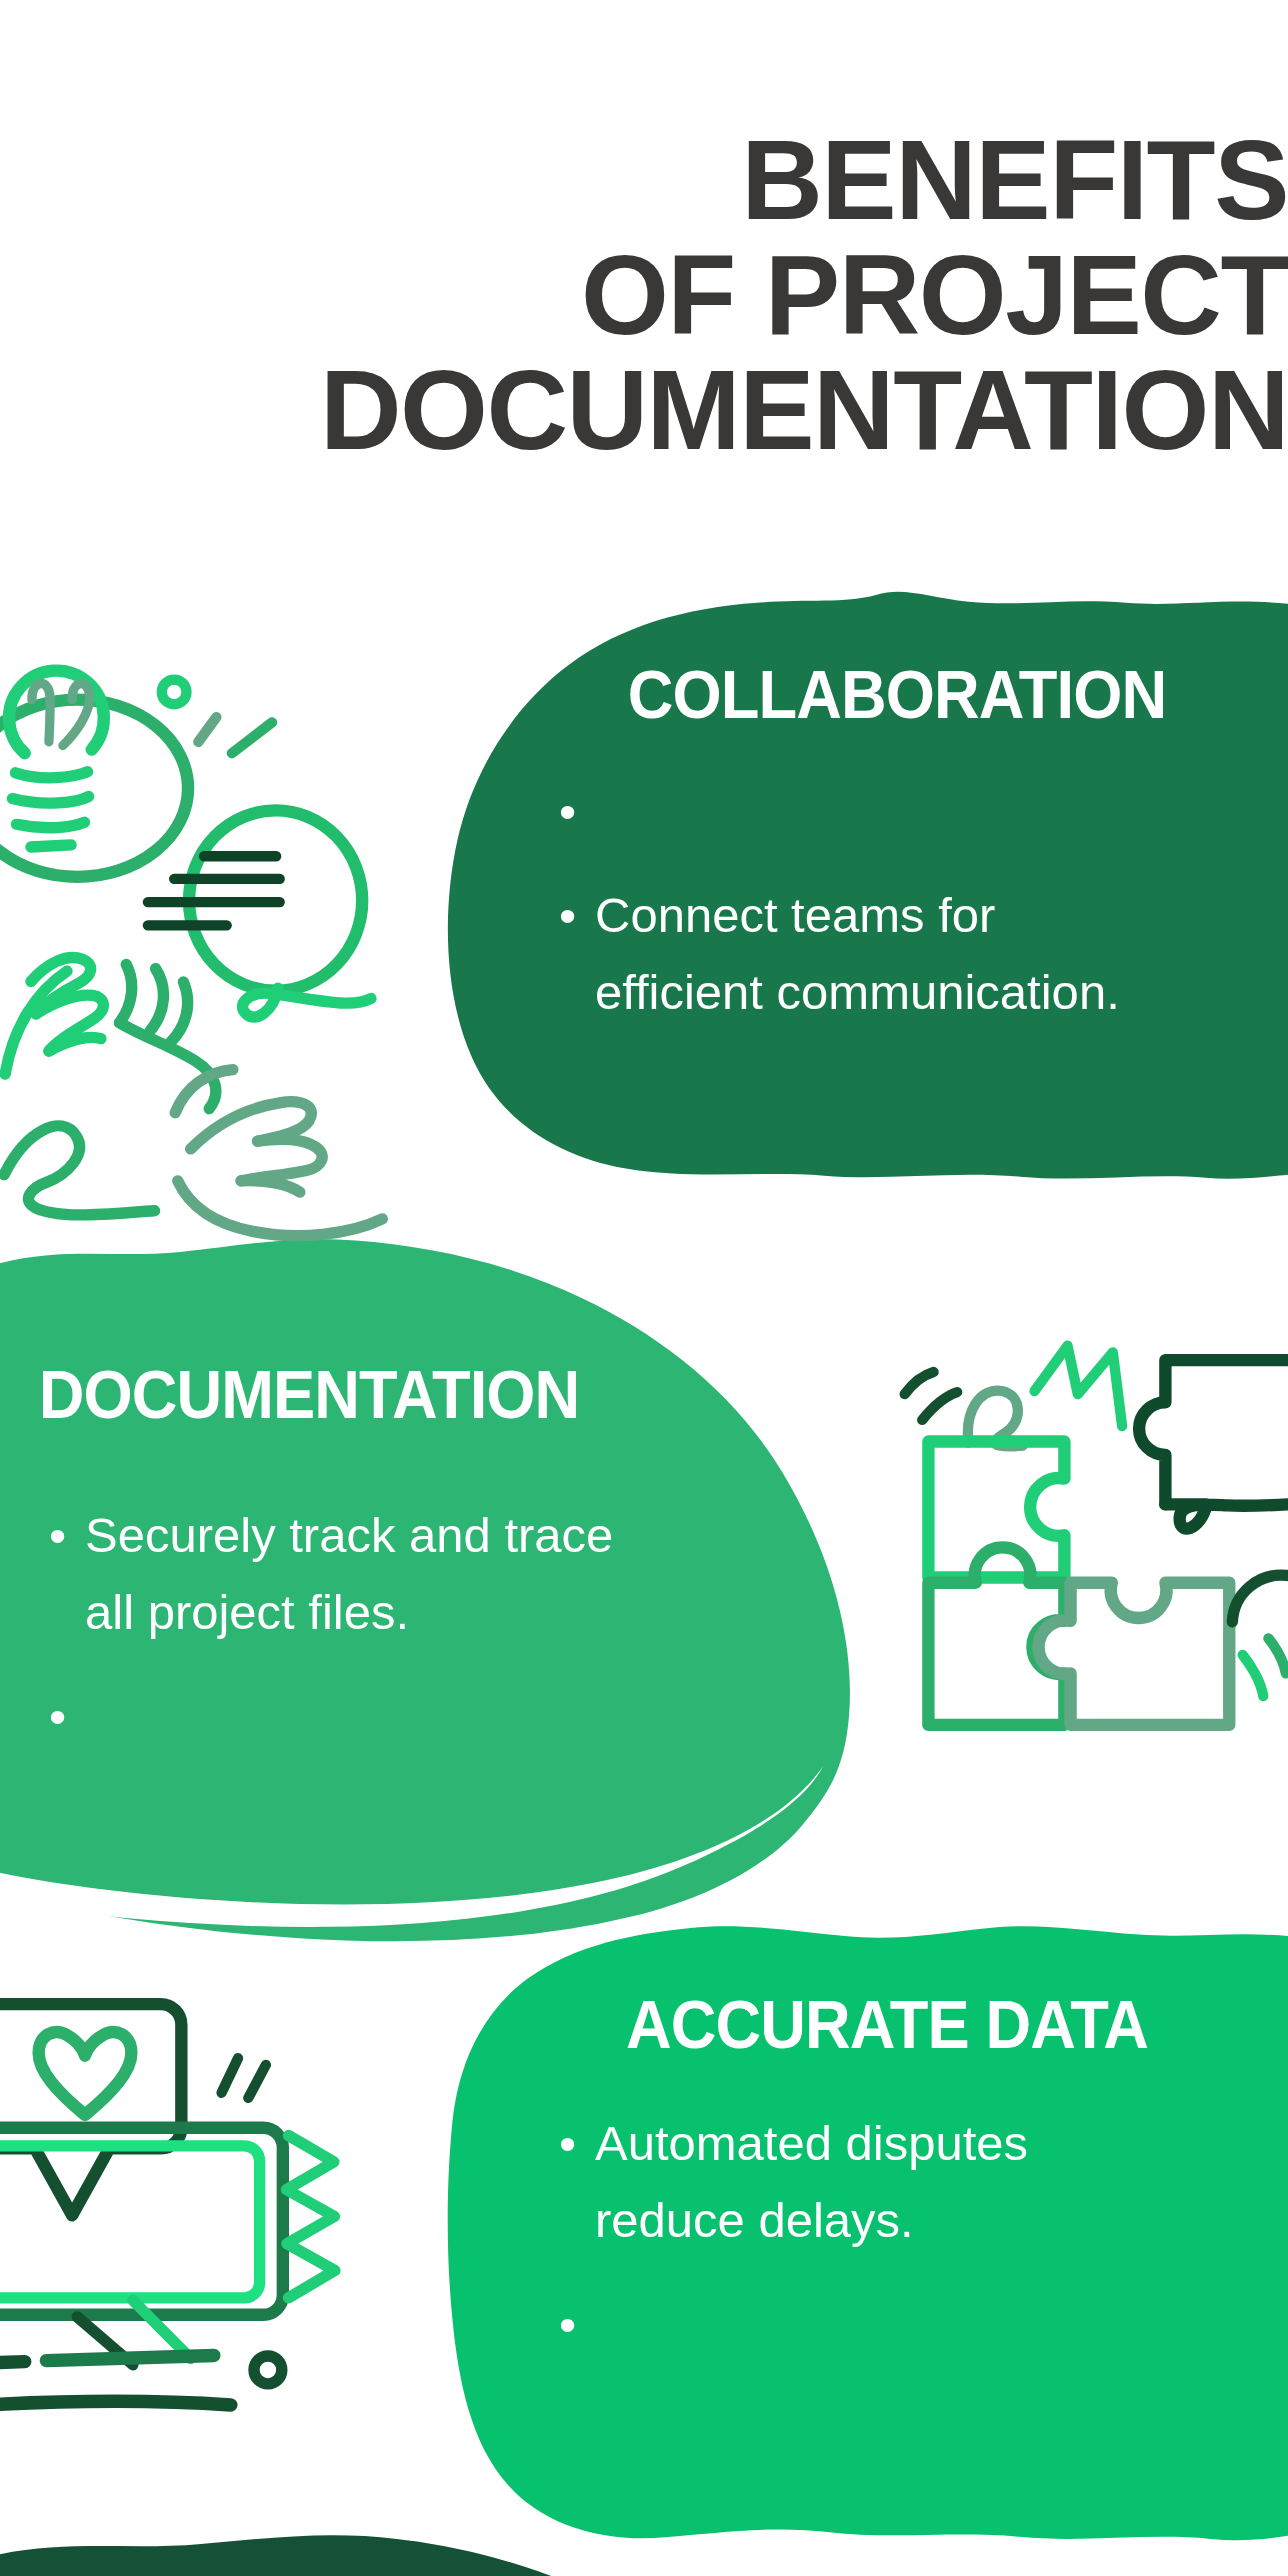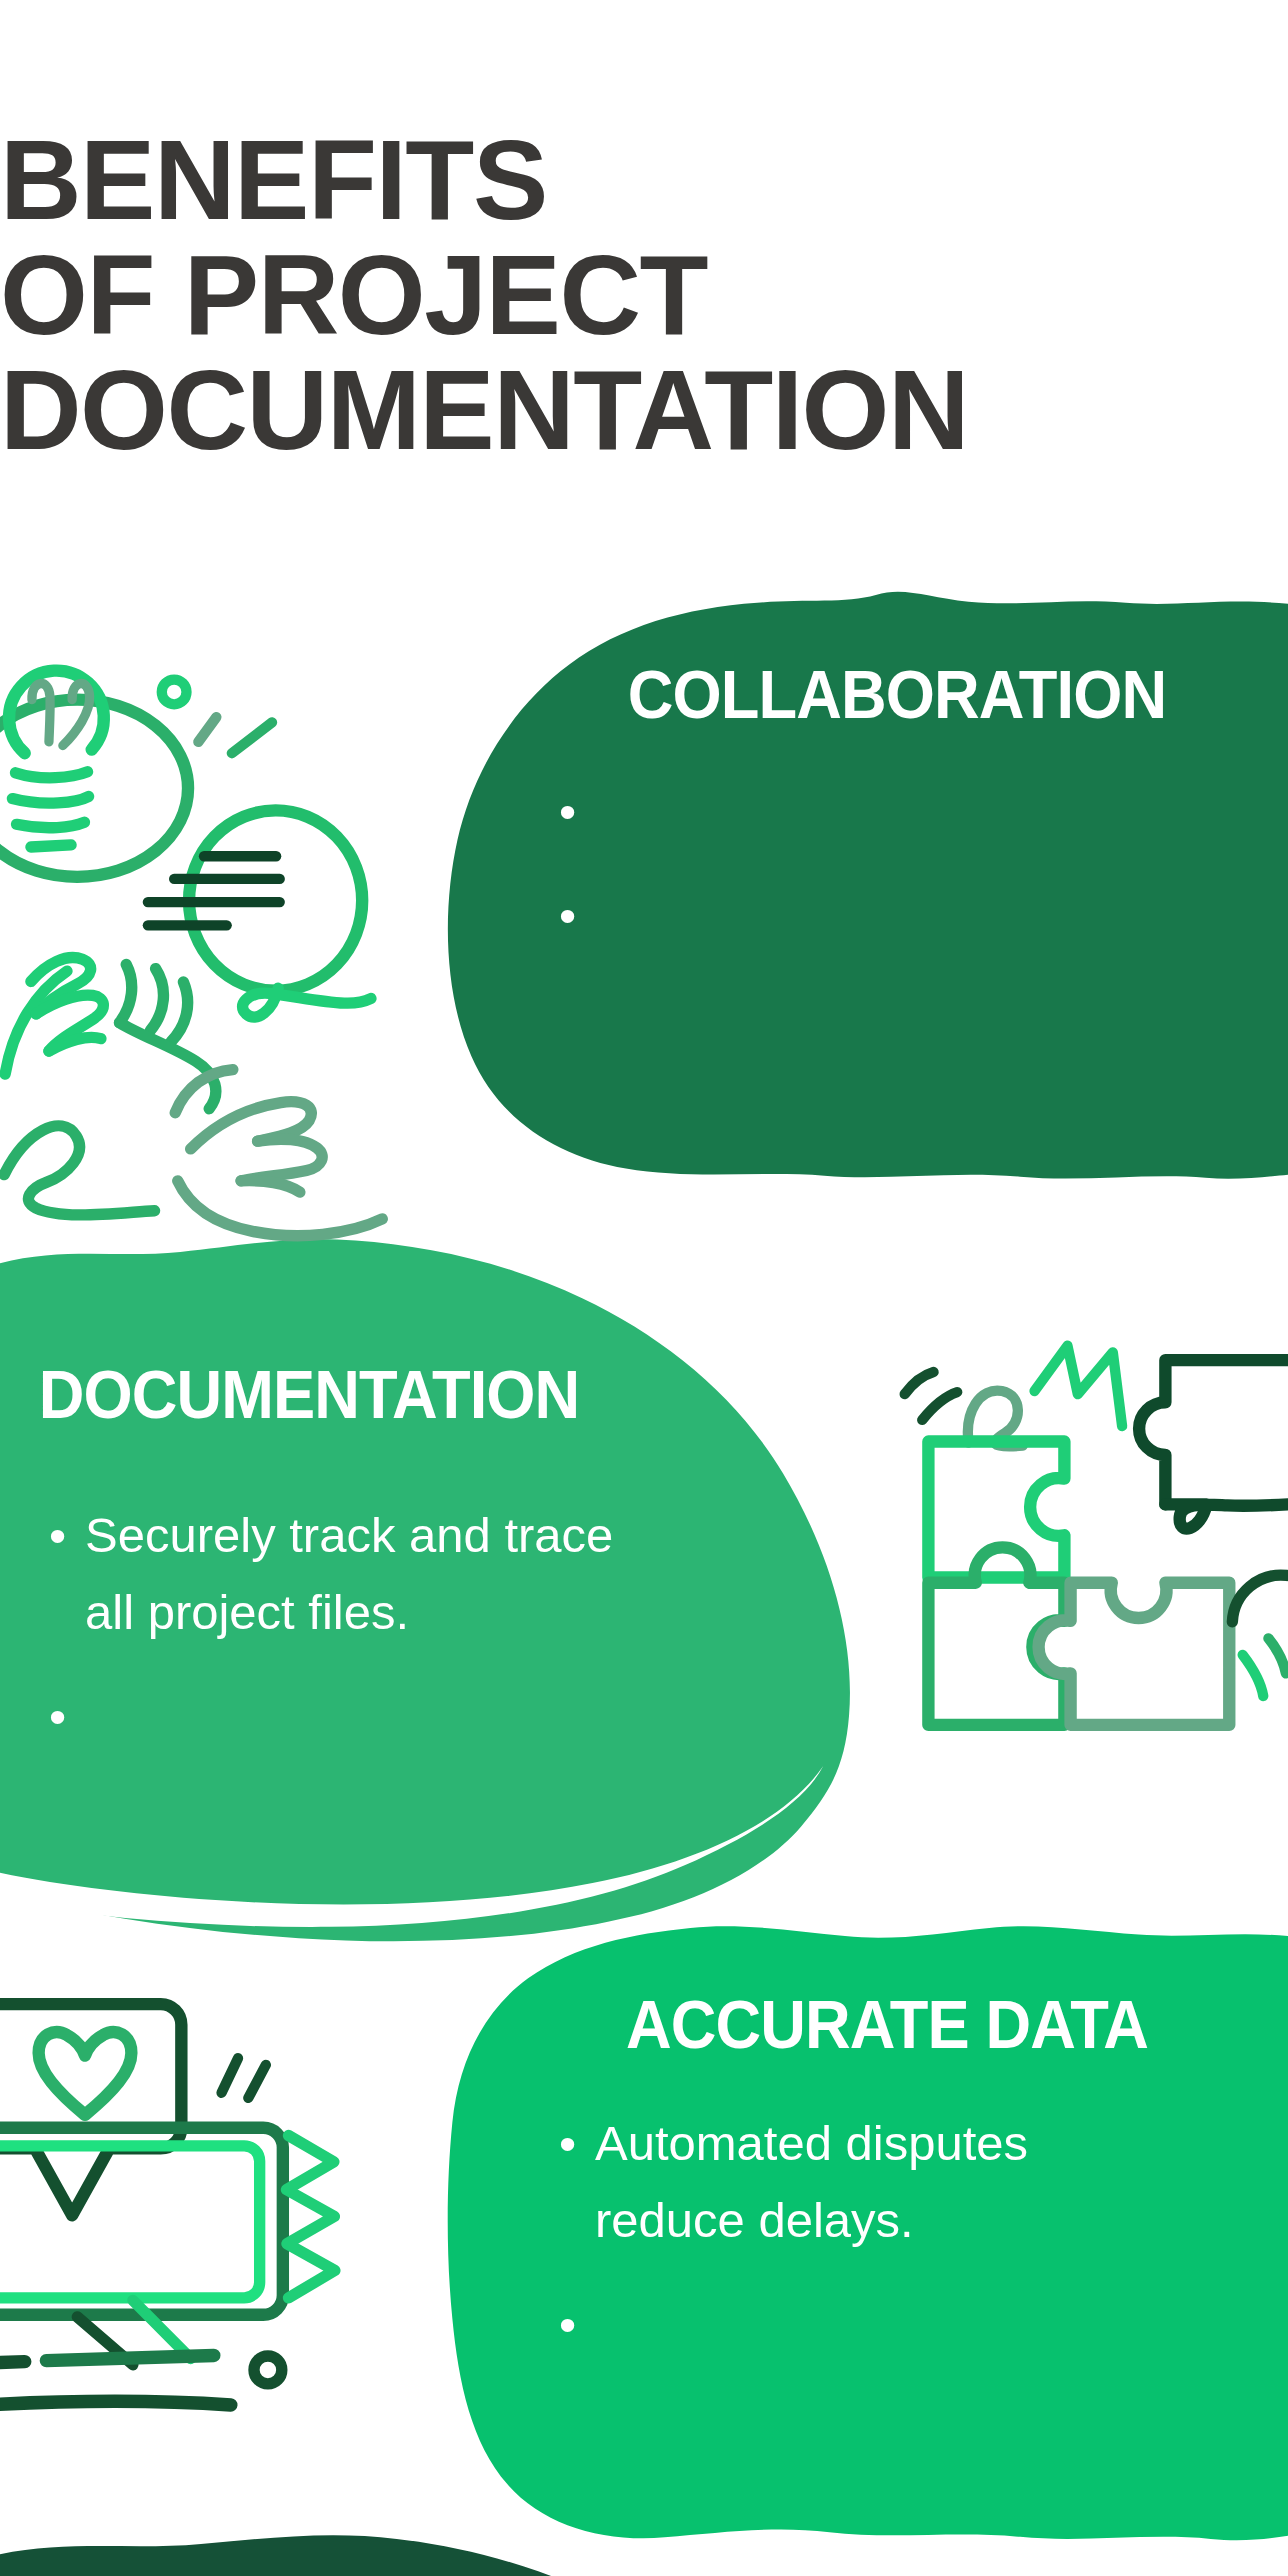--- a/index.html
+++ b/index.html
@@ -1,19 +1,19 @@
 <!DOCTYPE html>
 <html style="font-size:8.2px"><head>
 <meta charset="utf-8">
 <style>
   html,body{margin:0;padding:0;background:#ffffff;}
   .canvas{position:relative;width:1288px;height:3220px;background:#ffffff;overflow:hidden;
           font-family:"Liberation Sans",sans-serif;}
   .art{position:absolute;left:0;top:0;width:1288px;height:3220px;}
-  .main-title{position:absolute;left:0;top:123px;width:1288px;text-align:left;
+  .main-title{position:absolute;left:0;top:123px;width:1288px;text-align:right;
               color:#3A3836;font-weight:bold;font-size:113px;line-height:115px;
               letter-spacing:-1.5px;white-space:pre-line;}
   .sec-title{position:absolute;color:#ffffff;font-weight:bold;font-size:68px;line-height:68px;
              letter-spacing:-1px;white-space:nowrap;transform:translateX(-50%) scaleX(0.93);
              transform-origin:center top;}
   .bullets{position:absolute;color:#ffffff;font-size:49px;line-height:77px;}
   .item{display:flex;margin-bottom:27px;}
   .dot{width:36px;flex:none;}
   .txt{white-space:pre-line;}
 </style>
@@ -225,20 +225,22 @@
 OF PROJECT
 DOCUMENTATION</div>
 
   <div class="sec-title" style="left:897px;top:660px;">COLLABORATION</div>
   <div class="bullets" style="left:559px;top:773px;width:644px;">
     <div class="item">
       <span class="dot">•</span>
     </div>
     <div class="item">
       <span class="dot">•</span>
+      <span class="txt">Connect teams for
+efficient communication.</span>
     </div>
   </div>
 
   <div class="sec-title" style="left:309px;top:1360px;">DOCUMENTATION</div>
   <div class="bullets" style="left:49px;top:1497px;width:644px;">
     <div class="item">
       <span class="dot">•</span>
       <span class="txt">Securely track and trace
 all project files.</span>
     </div>

